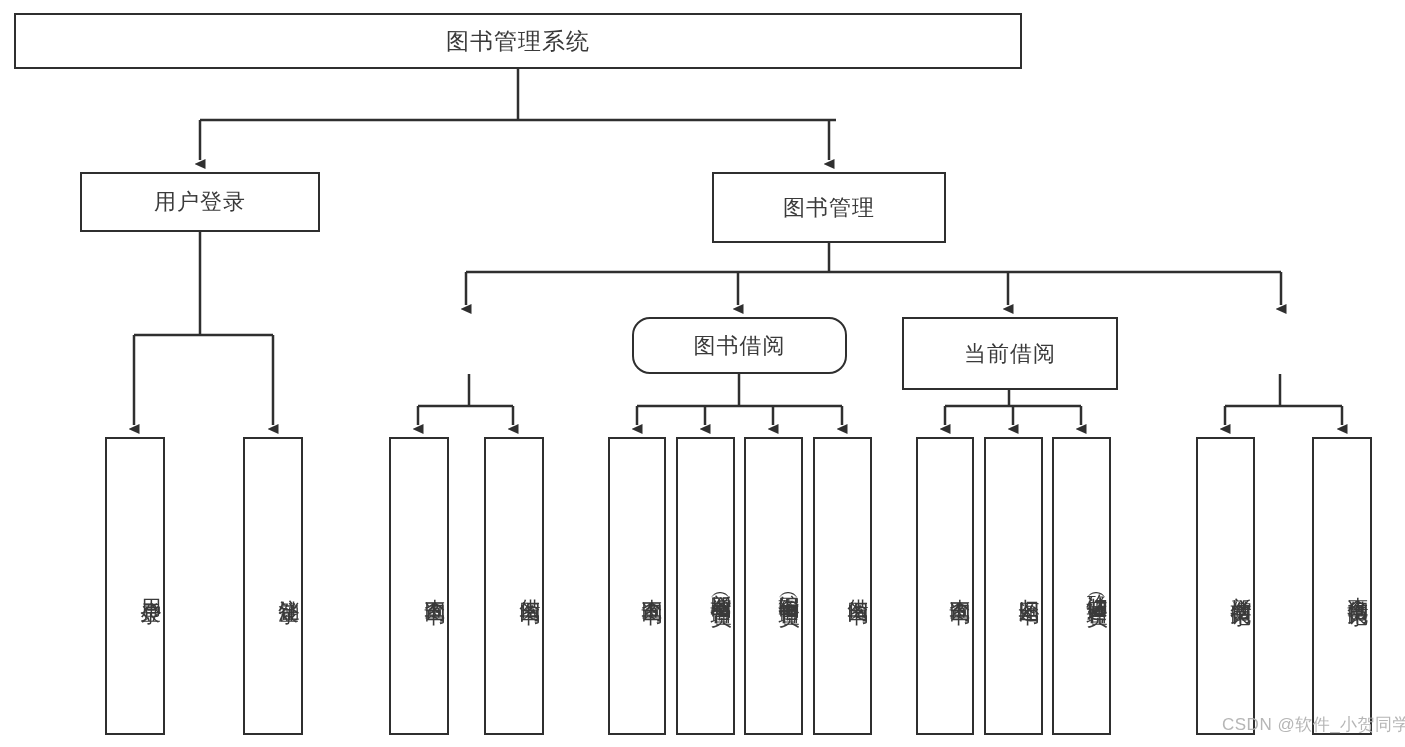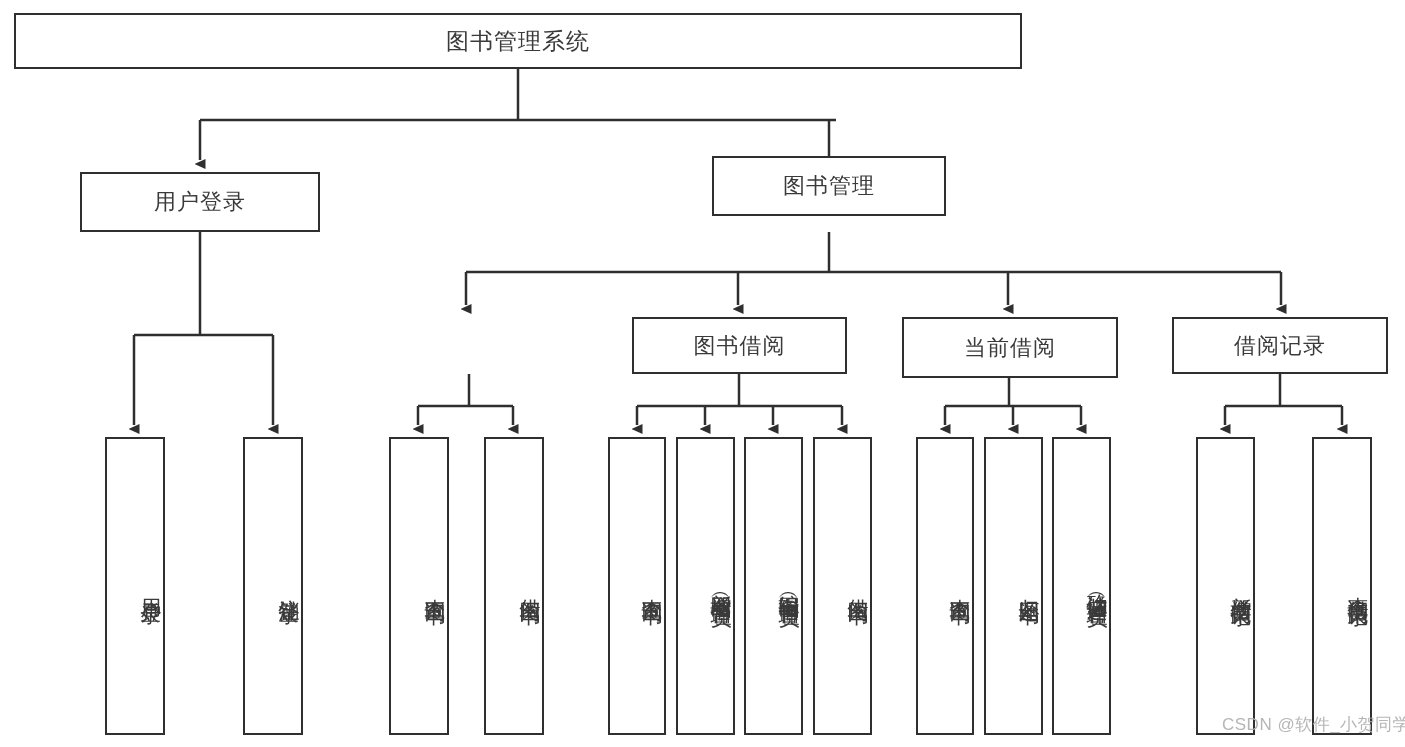--- a/index.html
+++ b/index.html
@@ -125,32 +125,29 @@
     </g>
   </svg>
 
   <div class="node horizontal root" style="left: 14px; top: 13px; width: 1008px; height: 56px; border-color: rgb(47, 47, 47); color: rgb(58, 58, 58);">
     <span>图书管理系统</span>
   </div>
 
   <div class="node horizontal" style="left: 80px; top: 172px; width: 240px; height: 60px; border-color: rgb(47, 47, 47); color: rgb(58, 58, 58);">
     <span>用户登录</span>
   </div>
-  <div class="node horizontal" style="left: 712px; top: 156px; width: 234px; height: 60px; border-color: rgb(47, 47, 47); color: rgb(58, 58, 58);">
+  <div class="node horizontal" style="left: 712px; top: 172px; width: 234px; height: 71px; border-color: rgb(47, 47, 47); color: rgb(58, 58, 58);">
     <span>图书管理</span>
   </div>
 
-  <div class="node horizontal" style="left: 632px; top: 317px; width: 215px; height: 57px; border-color: rgb(47, 47, 47); color: rgb(58, 58, 58);">
+  <div class="node horizontal" style="left: 632px; top: 317px; width: 215px; height: 57px; border-color: rgb(47, 47, 47); color: rgb(58, 58, 58); border-radius: 18px;">
     <span>图书借阅</span>
   </div>
-  <div class="node horizontal" style="left: 902px; top: 317px; width: 216px; height: 61px; border-color: rgb(47, 47, 47); color: rgb(58, 58, 58);">
+  <div class="node horizontal" style="left: 902px; top: 317px; width: 216px; height: 73px; border-color: rgb(47, 47, 47); color: rgb(58, 58, 58);">
     <span>当前借阅</span>
-  </div>
-  <div class="node horizontal" style="left: 1172px; top: 317px; width: 216px; height: 57px; border-color: rgb(47, 47, 47); color: rgb(58, 58, 58);">
-    <span>借阅记录</span>
   </div>
 
   <div class="node vertical" style="left: 105px; top: 437px; width: 60px; height: 298px; border-color: rgb(47, 47, 47); color: rgb(58, 58, 58);">
     <span>用户登录</span>
   </div>
   <div class="node vertical" style="left: 243px; top: 437px; width: 60px; height: 298px; border-color: rgb(47, 47, 47); color: rgb(58, 58, 58);">
     <span>注销登录</span>
   </div>
   <div class="node vertical" style="left: 389px; top: 437px; width: 60px; height: 298px; border-color: rgb(47, 47, 47); color: rgb(58, 58, 58);">
     <span>查询图书</span>

